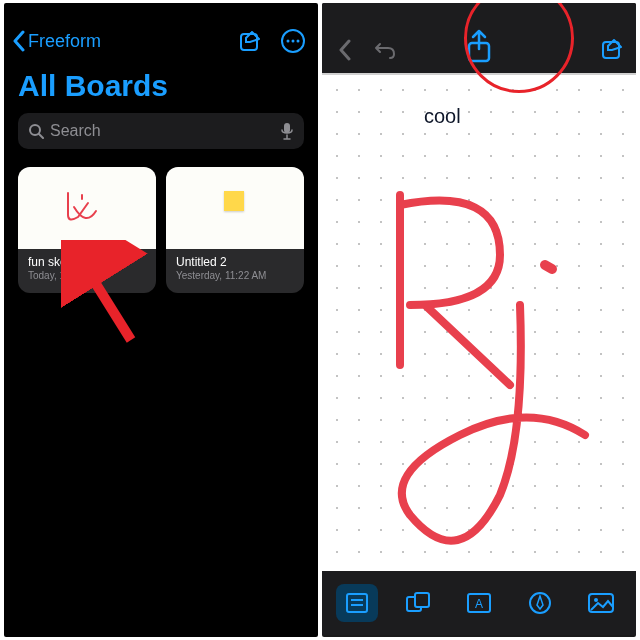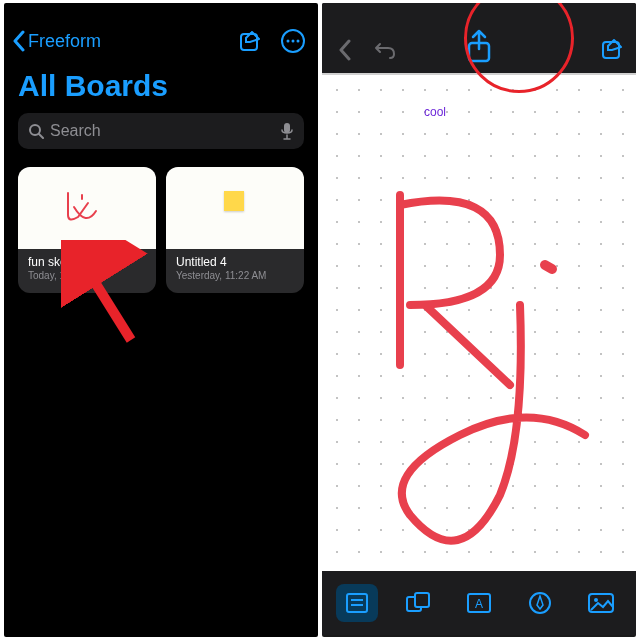--- a/index.html
+++ b/index.html
@@ -58,21 +58,21 @@
   .r-top-left { display:flex; gap:22px; align-items:center; color:#6b6b6f; margin-left:4px;}
   .r-top-right { color:#1a9eff; }
   .r-share { position:absolute; left:50%; transform:translateX(-50%); bottom:6px; color:#1a9eff; }
   .r-canvas { background:#fff; height:498px; position:relative; overflow:hidden; border-top:2px solid #d0d0d0;}
   .dots {
     position:absolute; inset:0;
     background-image: radial-gradient(#c3c3c3 1px, transparent 1px);
     background-size: 22px 22px;
     background-position: 4px 4px;
   }
-  .cool-label { position:absolute; left:102px; top:30px; font-size:12px; color:#6d28d9; }
+  .cool-label { position:absolute; left:102px; top:30px; font-size:20px; color:#0f172a; }
   .big-sketch { position:absolute; left:28px; top:60px; }
   .r-toolbar {
     height: 64px; background:#1c1c1e; display:flex; align-items:center; justify-content:space-between;
     padding: 0 14px;
   }
   .tb-btn { width:42px; height:38px; border-radius:8px; display:flex; align-items:center; justify-content:center; color:#1a9eff; }
   .tb-btn.active { background:#083a5a; }
 
   
   .circle-ann { position:absolute; left:142px; top:-20px; width:110px; height:110px; border:3px solid #e8232a; border-radius:50%; pointer-events:none; z-index:10;}
@@ -127,21 +127,21 @@
       <div class="card-meta">
         <div class="card-title">fun sketching</div>
         <div class="card-sub">Today, 10:18 AM</div>
       </div>
     </div>
     <div class="card">
       <div class="card-preview">
         <div class="mini-note"></div>
       </div>
       <div class="card-meta">
-        <div class="card-title">Untitled 4</div>
+        <div class="card-title">Untitled 2</div>
         <div class="card-sub">Yesterday, 11:22 AM</div>
       </div>
     </div>
   </div>
 
   <svg class="arrow-ann" width="100" height="120" viewBox="0 0 100 120">
     <defs>
         <marker id="ah" markerWidth="12" markerHeight="12" refX="3" refY="6" orient="auto">
           <path d="M0 0 L12 6 L0 12 Z" fill="#e8232a"></path>
         </marker>

